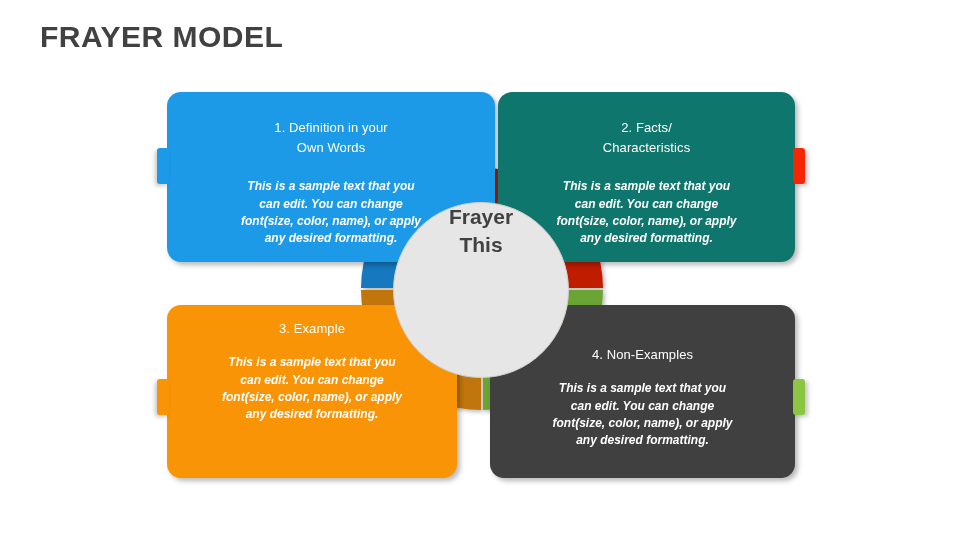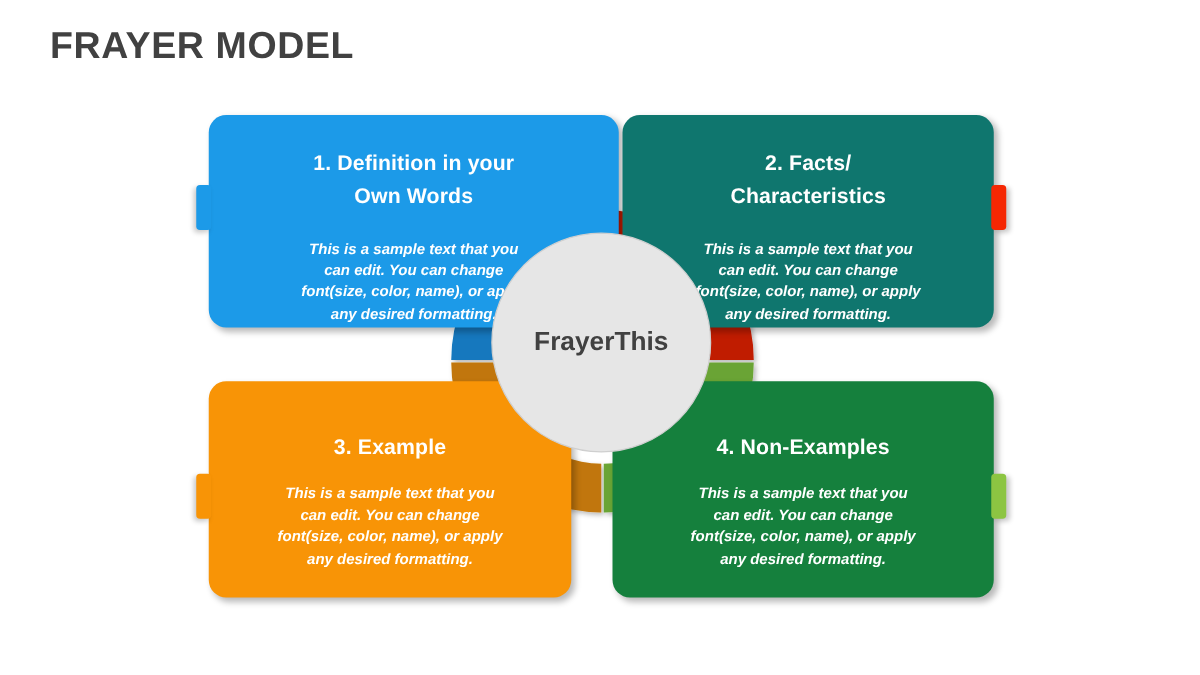--- a/index.html
+++ b/index.html
@@ -58,22 +58,22 @@
     position: absolute;
     box-sizing: border-box;
     border-radius: 12px;
     padding: 14px 26px 10px 26px;
     color: #ffffff;
     text-align: center;
     box-shadow: 3px 3px 5px rgba(0,0,0,0.28);
   }
 
   .card-title {
-    font-size: 17px;
-    font-weight: bold;
+    font-size: 13px;
+    font-weight: normal;
     line-height: 1.55;
     letter-spacing: 0.1px;
     margin: 0;
     white-space: pre-line;
   }
 
   .card-body {
     font-size: 12px;
     font-style: italic;
     font-weight: bold;
@@ -125,21 +125,21 @@
   }
 
   #card-3 {
     left: 167px;
     top: 235px;
     width: 290px;
     height: 173px;
     background: #F89406;
     border-radius: 14px;
   }
-  #card-3 .card-title { margin-top: 26px; }
+  #card-3 .card-title { }
   #card-3 .card-body  { margin-top: 15px; }
   #notch-3 {
     left: -10px;
     top: 74px;
     background: #F89406;
     box-shadow: -2px 2px 4px rgba(0,0,0,0.22);
   }
 
   #card-4 {
     left: 490px;
@@ -155,31 +155,30 @@
     right: -10px;
     top: 74px;
     background: #8CC542;
     box-shadow: 3px 2px 4px rgba(0,0,0,0.22);
   }
 
   
   #center-circle {
     position: absolute;
     left: 393px;
-    top: 116px;
+    top: 132px;
     width: 176px;
     height: 176px;
     border-radius: 50%;
     background: #E6E6E6;
     border: 1px solid #CFCFCF;
     box-sizing: border-box;
     display: flex;
-    flex-direction: row;
+    flex-direction: column;
     align-items: center;
-    justify-content: center;
   }
   #center-circle .center-line {
     font-size: 21px;
     font-weight: bold;
     color: #414141;
     line-height: 1.32;
     text-align: center;
   }
 </style>
 </head>
@@ -232,21 +231,21 @@
 
     <div class="card" id="card-3" style="background: rgb(248, 148, 6);">
       <div class="notch" id="notch-3" style="background: rgb(248, 148, 6);"></div>
       <p class="card-title">3. Example</p>
       <p class="card-body">This is a sample text that you
 can edit. You can change
 font(size, color, name), or apply
 any desired formatting.</p>
     </div>
 
-    <div class="card" id="card-4" style="background: #15803d;">
+    <div class="card" id="card-4" style="background: #404040;">
       <div class="notch" id="notch-4" style="background: rgb(140, 197, 66);"></div>
       <p class="card-title">4. Non-Examples</p>
       <p class="card-body">This is a sample text that you
 can edit. You can change
 font(size, color, name), or apply
 any desired formatting.</p>
     </div>
 
     <div id="center-circle" style="background: rgb(230, 230, 230);">
       <div class="center-line" style="color: rgb(65, 65, 65);">Frayer</div>

